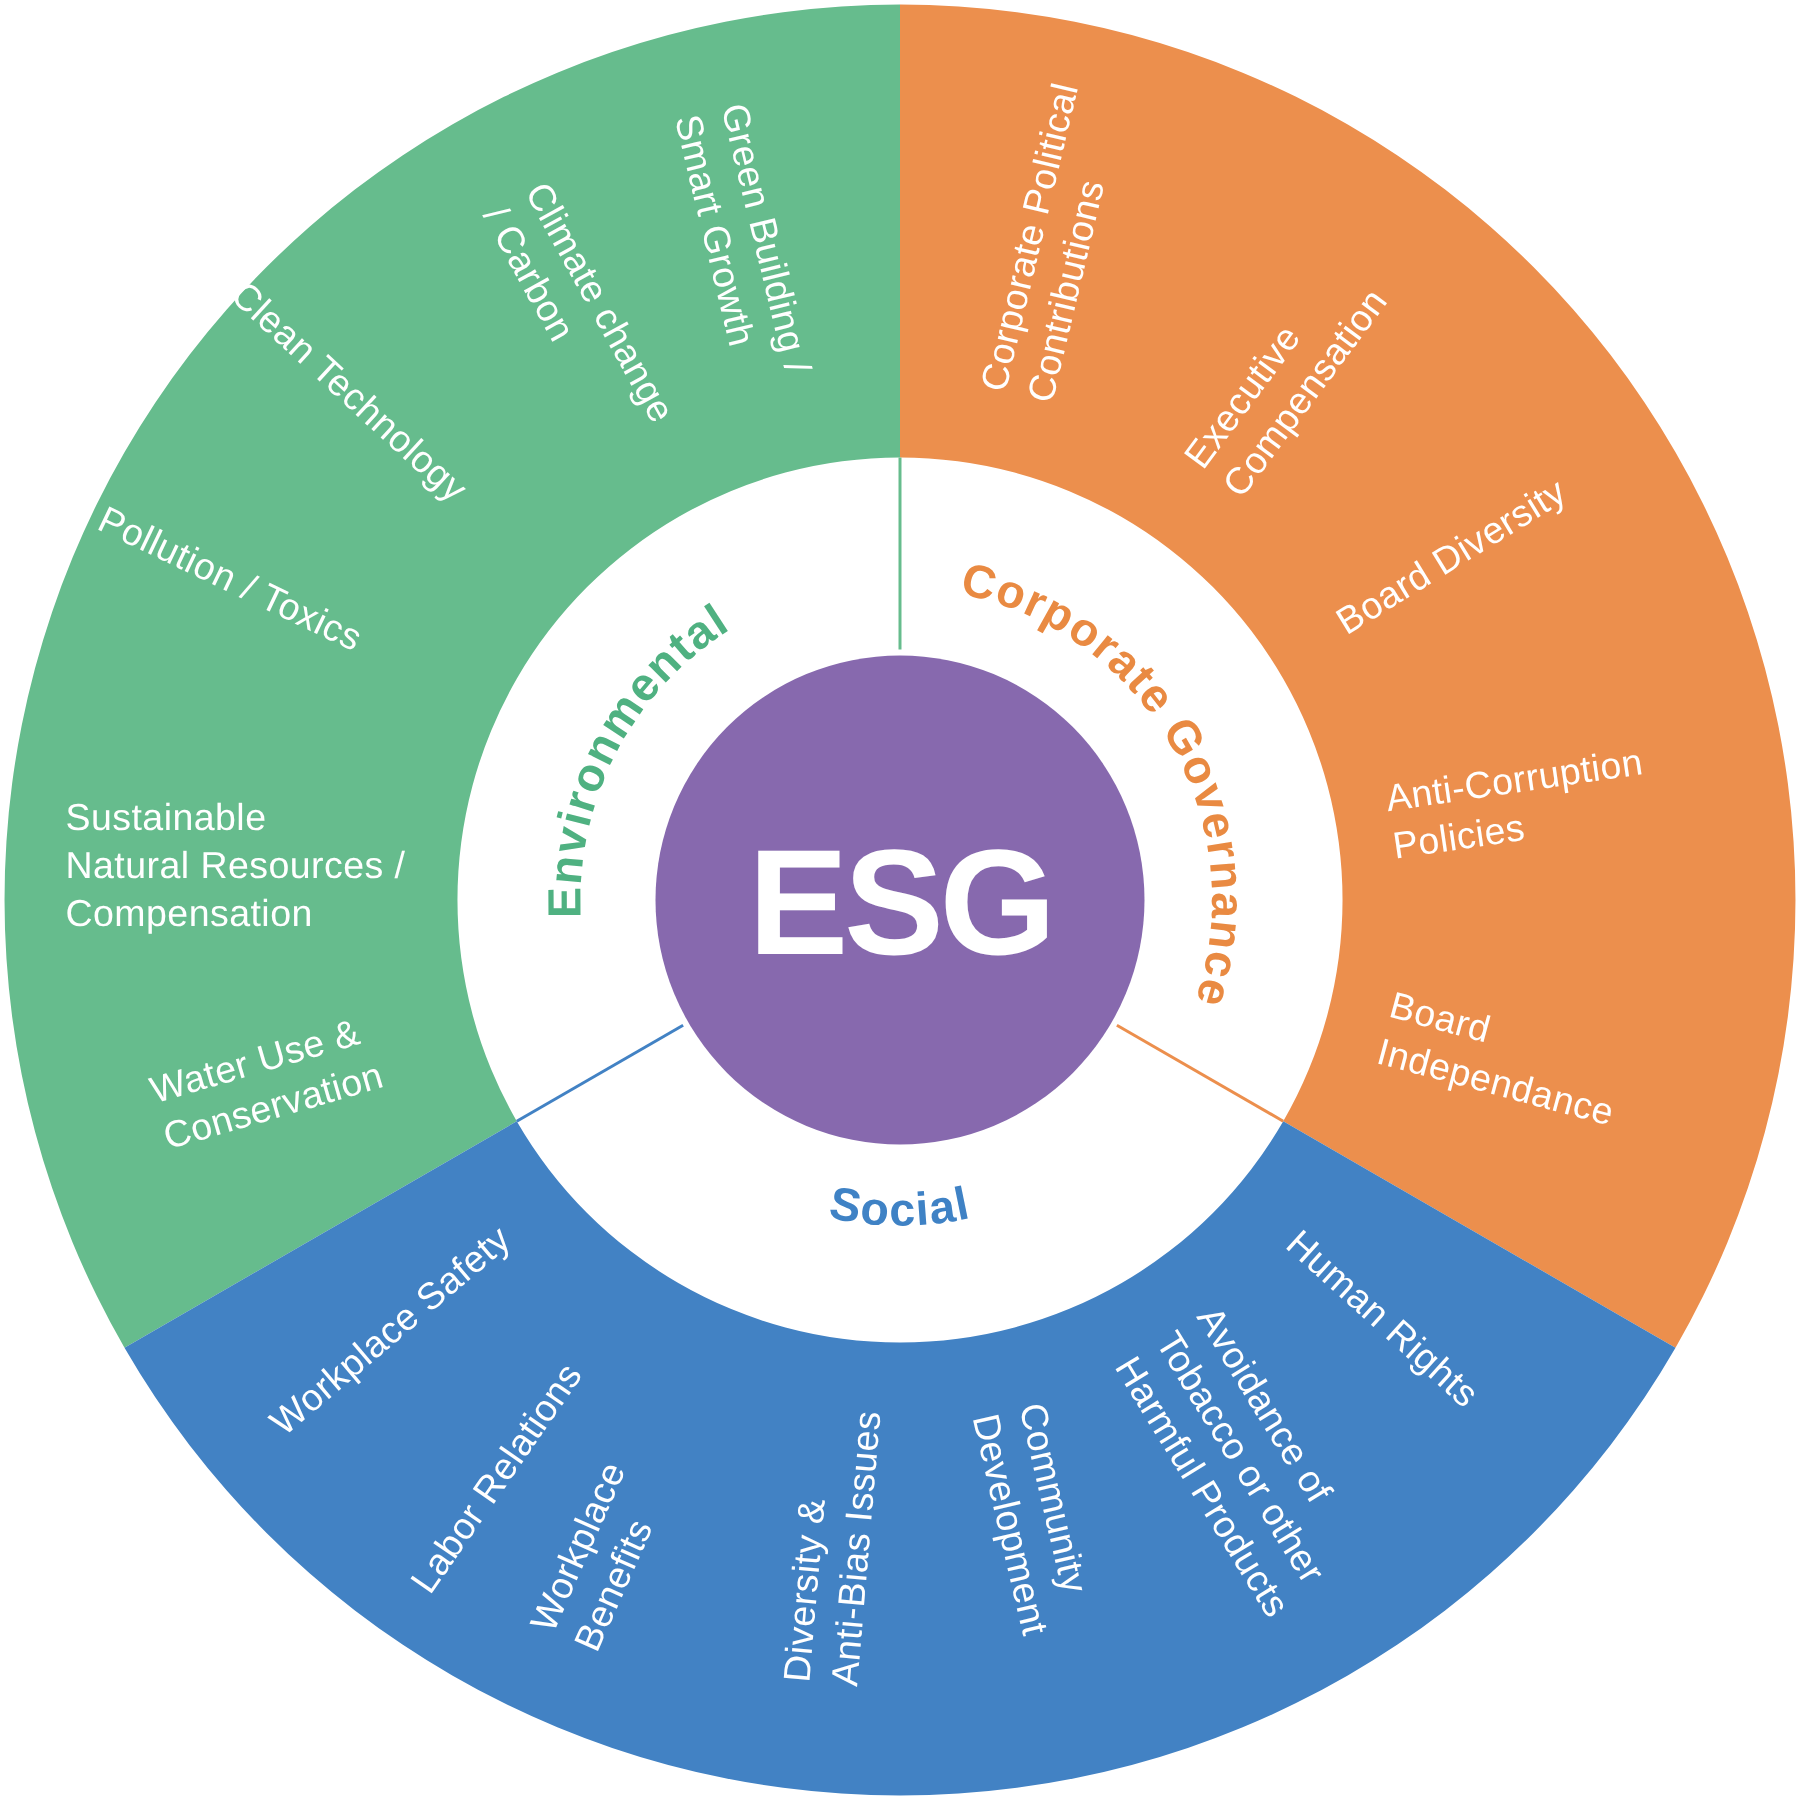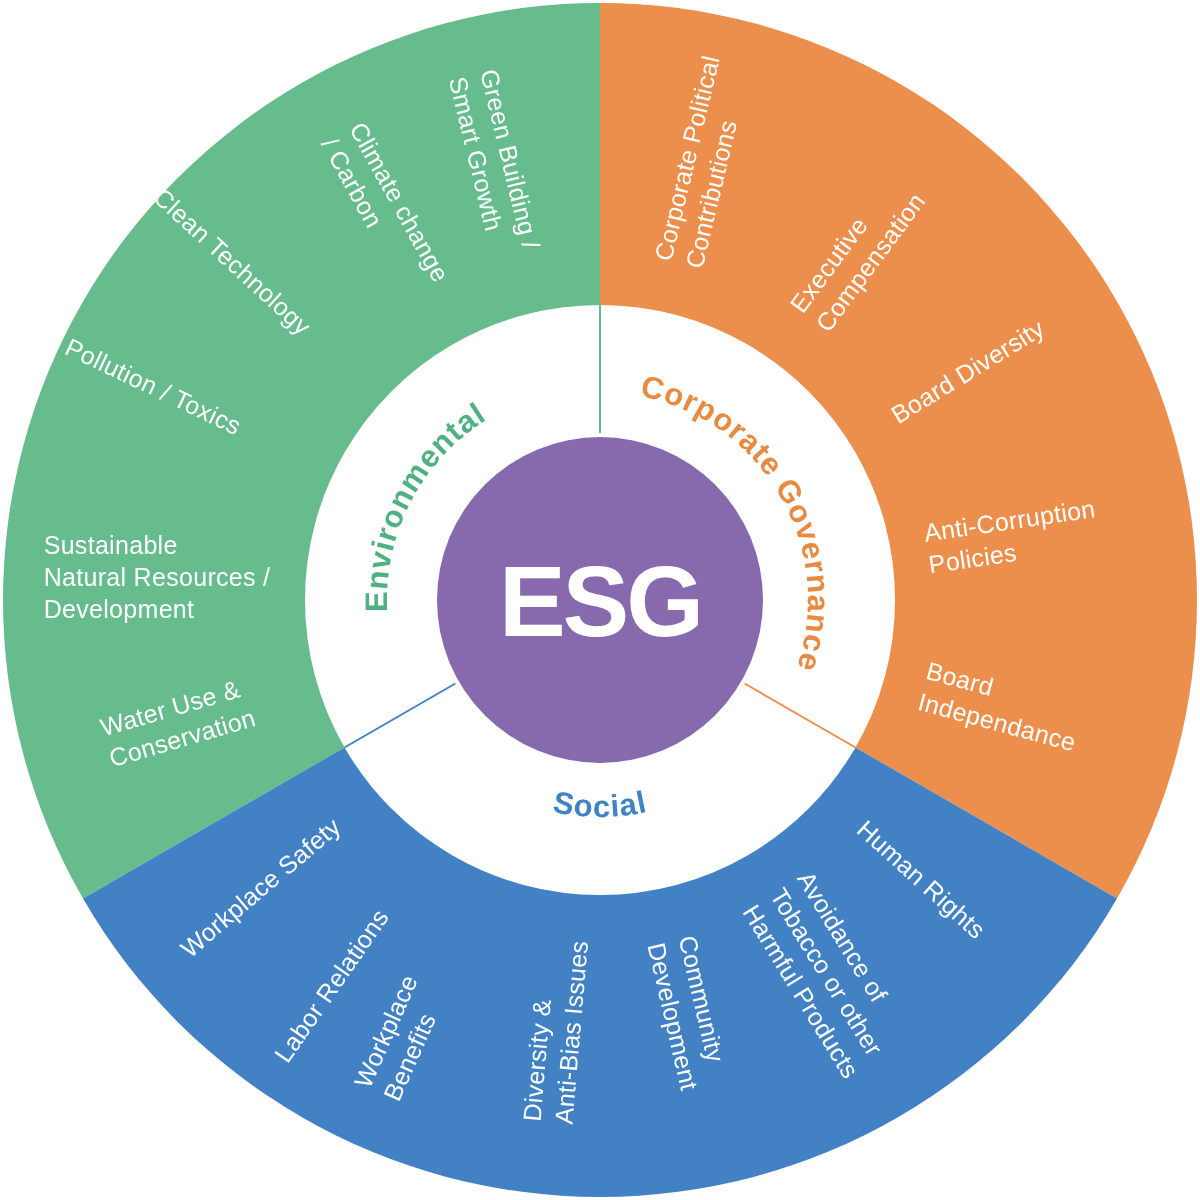--- a/index.html
+++ b/index.html
@@ -77,21 +77,21 @@
   </svg>
 
   <div class="item-label" style="left:494px; top:163px; transform:translate(-50%,-50%) rotate(76.4deg);">Green Building /
 Smart Growth</div>
   <div class="item-label" style="left:385px; top:210px; transform:translate(-50%,-50%) rotate(61.1deg);">Climate change
 / Carbon</div>
   <div class="item-label" style="left:232px; top:262px; transform:translate(-50%,-50%) rotate(42.6deg);">Clean Technology</div>
   <div class="item-label" style="left:153px; top:387px; transform:translate(-50%,-50%) rotate(25.5deg);">Pollution / Toxics</div>
   <div class="item-label" style="left:157px; top:578px; transform:translate(-50%,-50%) rotate(0deg);">Sustainable
 Natural Resources /
-Development</div>
+Compensation</div>
   <div class="item-label" style="left:178px; top:723px; transform:translate(-50%,-50%) rotate(-16.2deg);">Water Use &amp;
 Conservation</div>
 
   <div class="item-label" style="left:703px; top:162px; transform:translate(-50%,-50%) rotate(-76.6deg);">Corporate Political
 Contributions</div>
   <div class="item-label" style="left:858px; top:253px; transform:translate(-50%,-50%) rotate(-53.5deg);">Executive
 Compensation</div>
   <div class="item-label" style="left:968px; top:372px; transform:translate(-50%,-50%) rotate(-31.6deg);">Board Diversity</div>
   <div class="item-label" style="left:1012px; top:537px; transform:translate(-50%,-50%) rotate(-8.3deg);">Anti-Corruption
 Policies</div>

